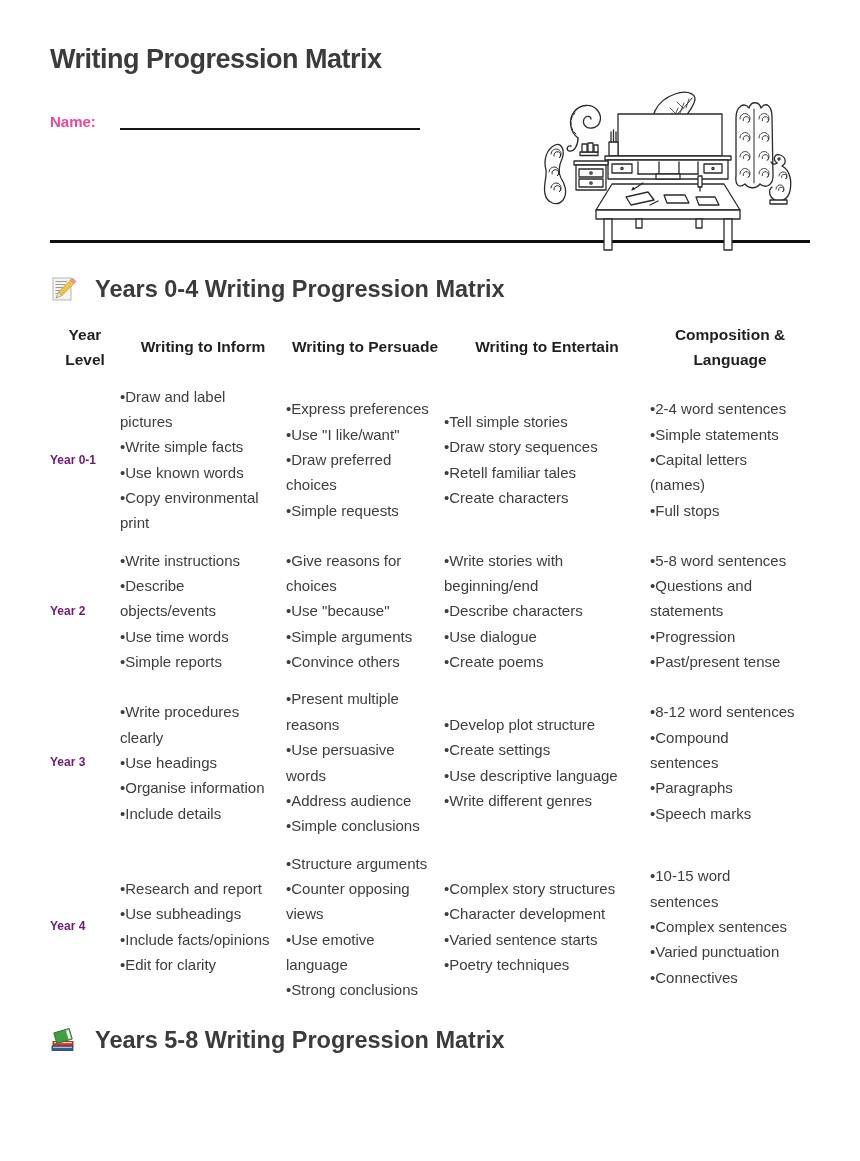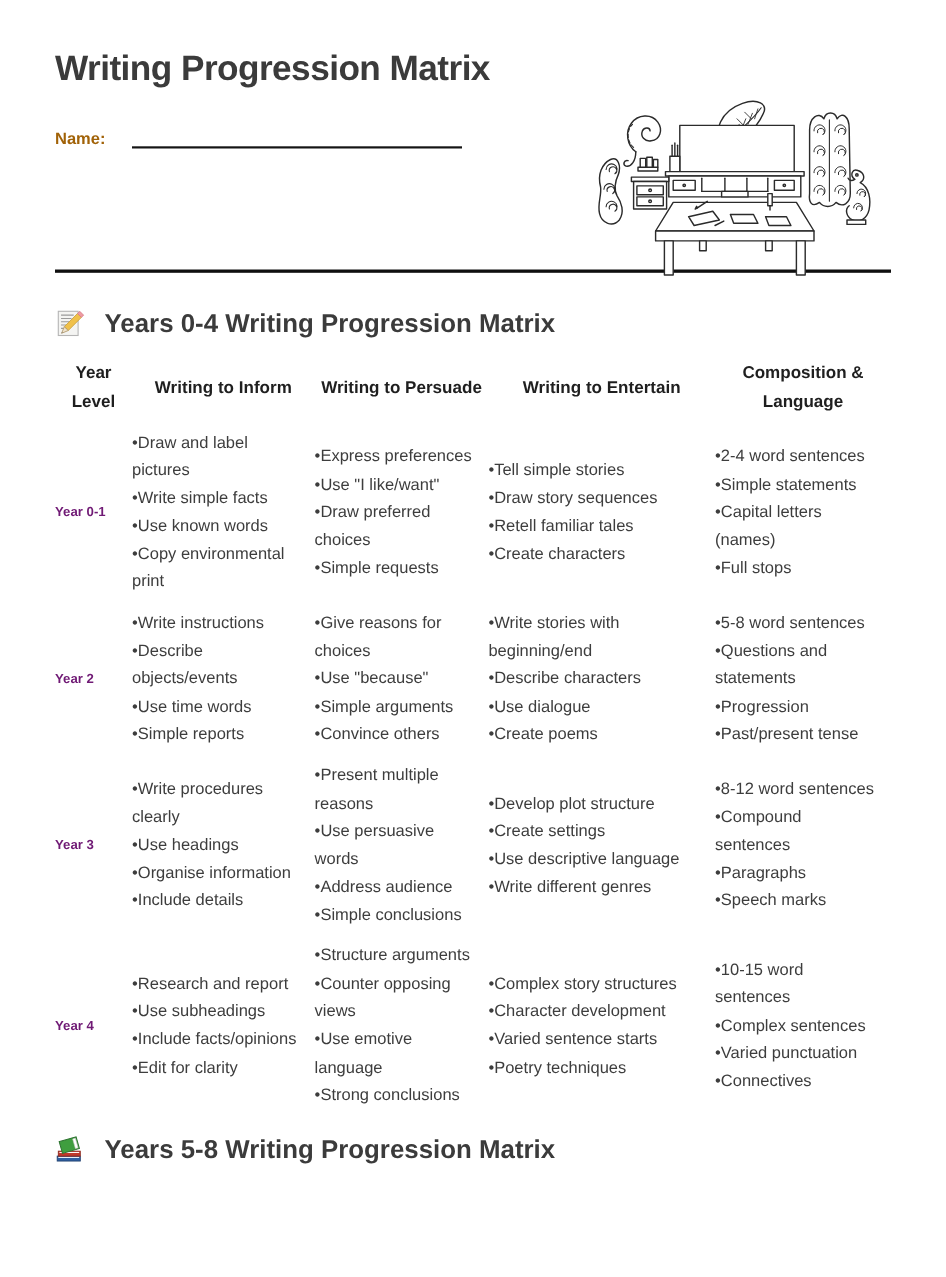--- a/index.html
+++ b/index.html
@@ -4,27 +4,27 @@
 <style>
   html,body { margin:0; padding:0; background:#ffffff; }
   .page {
     position:relative; width:860px; height:1161px; overflow:hidden;
     background:#ffffff; font-family:"Liberation Sans", sans-serif;
   }
   .content { padding:0 50px; }
 
   .doc-title {
     margin:44px 0 0 0; width:470px;
-    font-size:32px; line-height:1.17; font-weight:bold;
+    font-size:27px; line-height:1.17; font-weight:bold;
     color:#3b3b3b; letter-spacing:-0.5px;
   }
 
   .field-row { display:flex; align-items:flex-end; margin-top:25px; height:27px; }
   .field-row:first-of-type { margin-top:27px; }
-  .field-label { font-size:15px; font-weight:bold; color:#a16207; width:70px; }
+  .field-label { font-size:15px; font-weight:bold; color:#ec4899; width:70px; }
   .field-line {
     width:300px; height:18px; border-bottom:2px solid #141414;
     font-size:14px; color:#222;
   }
 
   .illustration { position:absolute; left:538px; top:88px; width:262px; height:168px; }
   .illustration svg { width:100%; height:100%; }
 
   .divider { border:none; border-top:3px solid #0f0f0f; margin:110px 0 0 0; }
 

